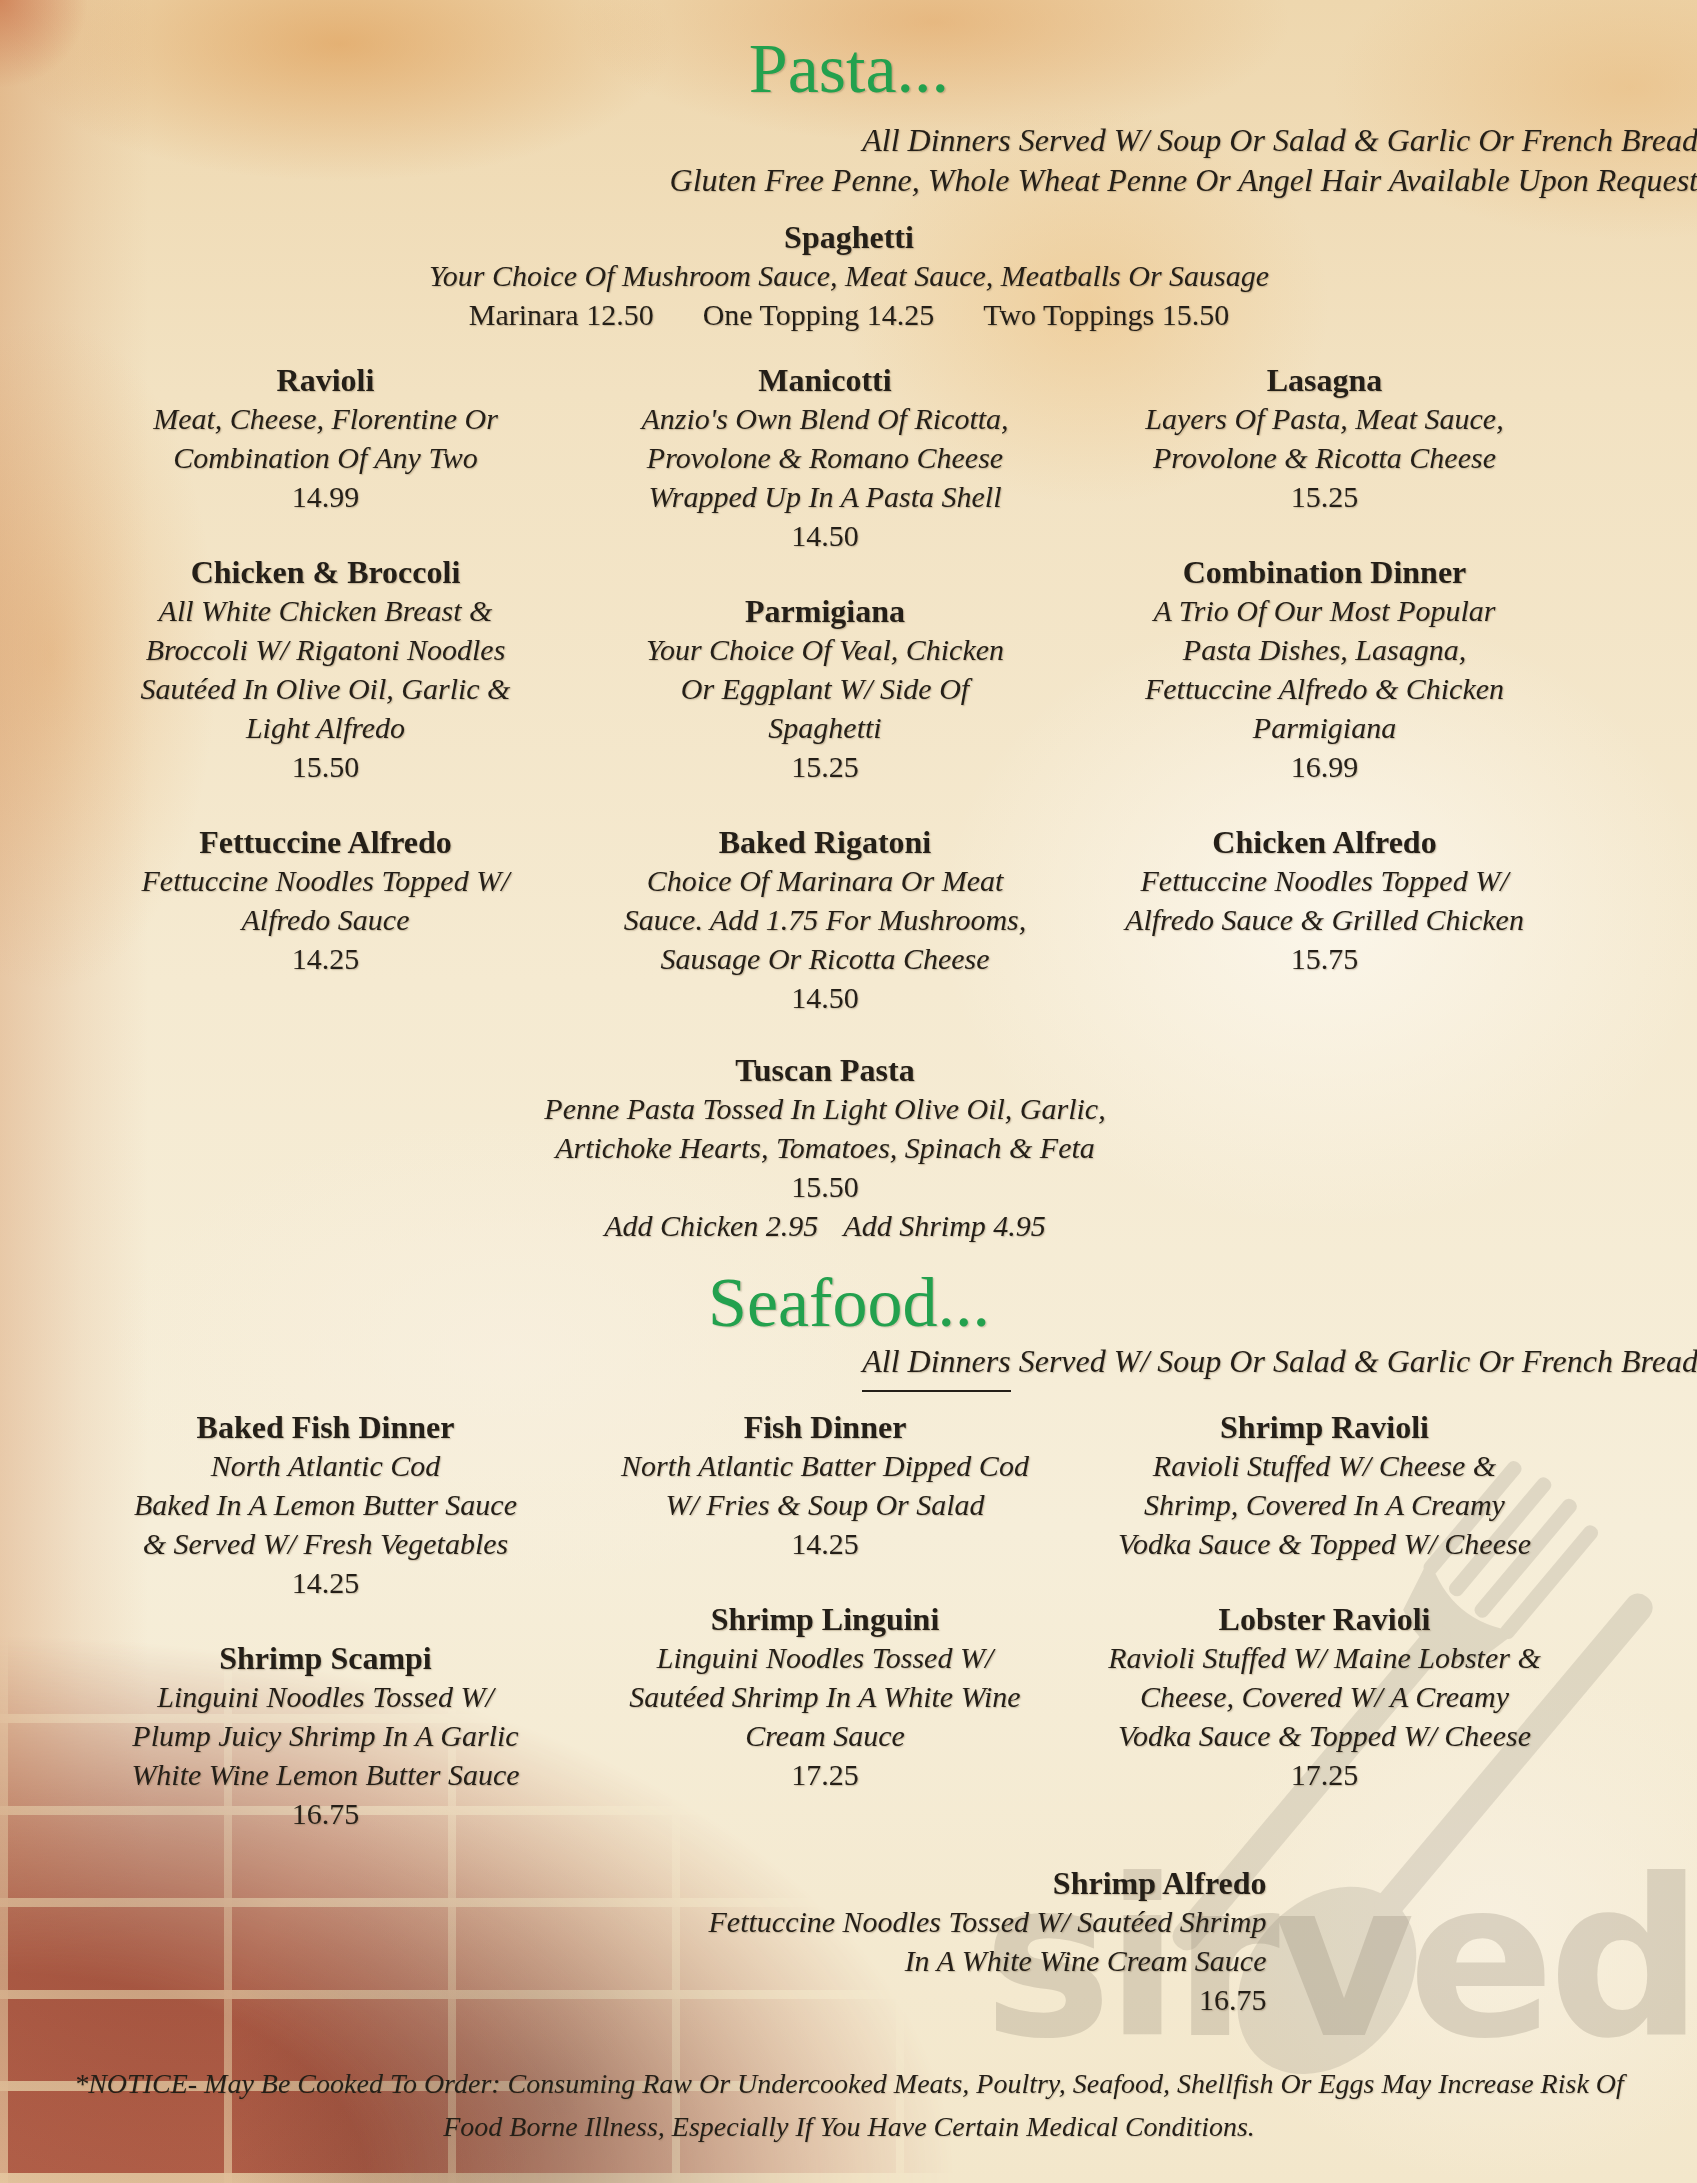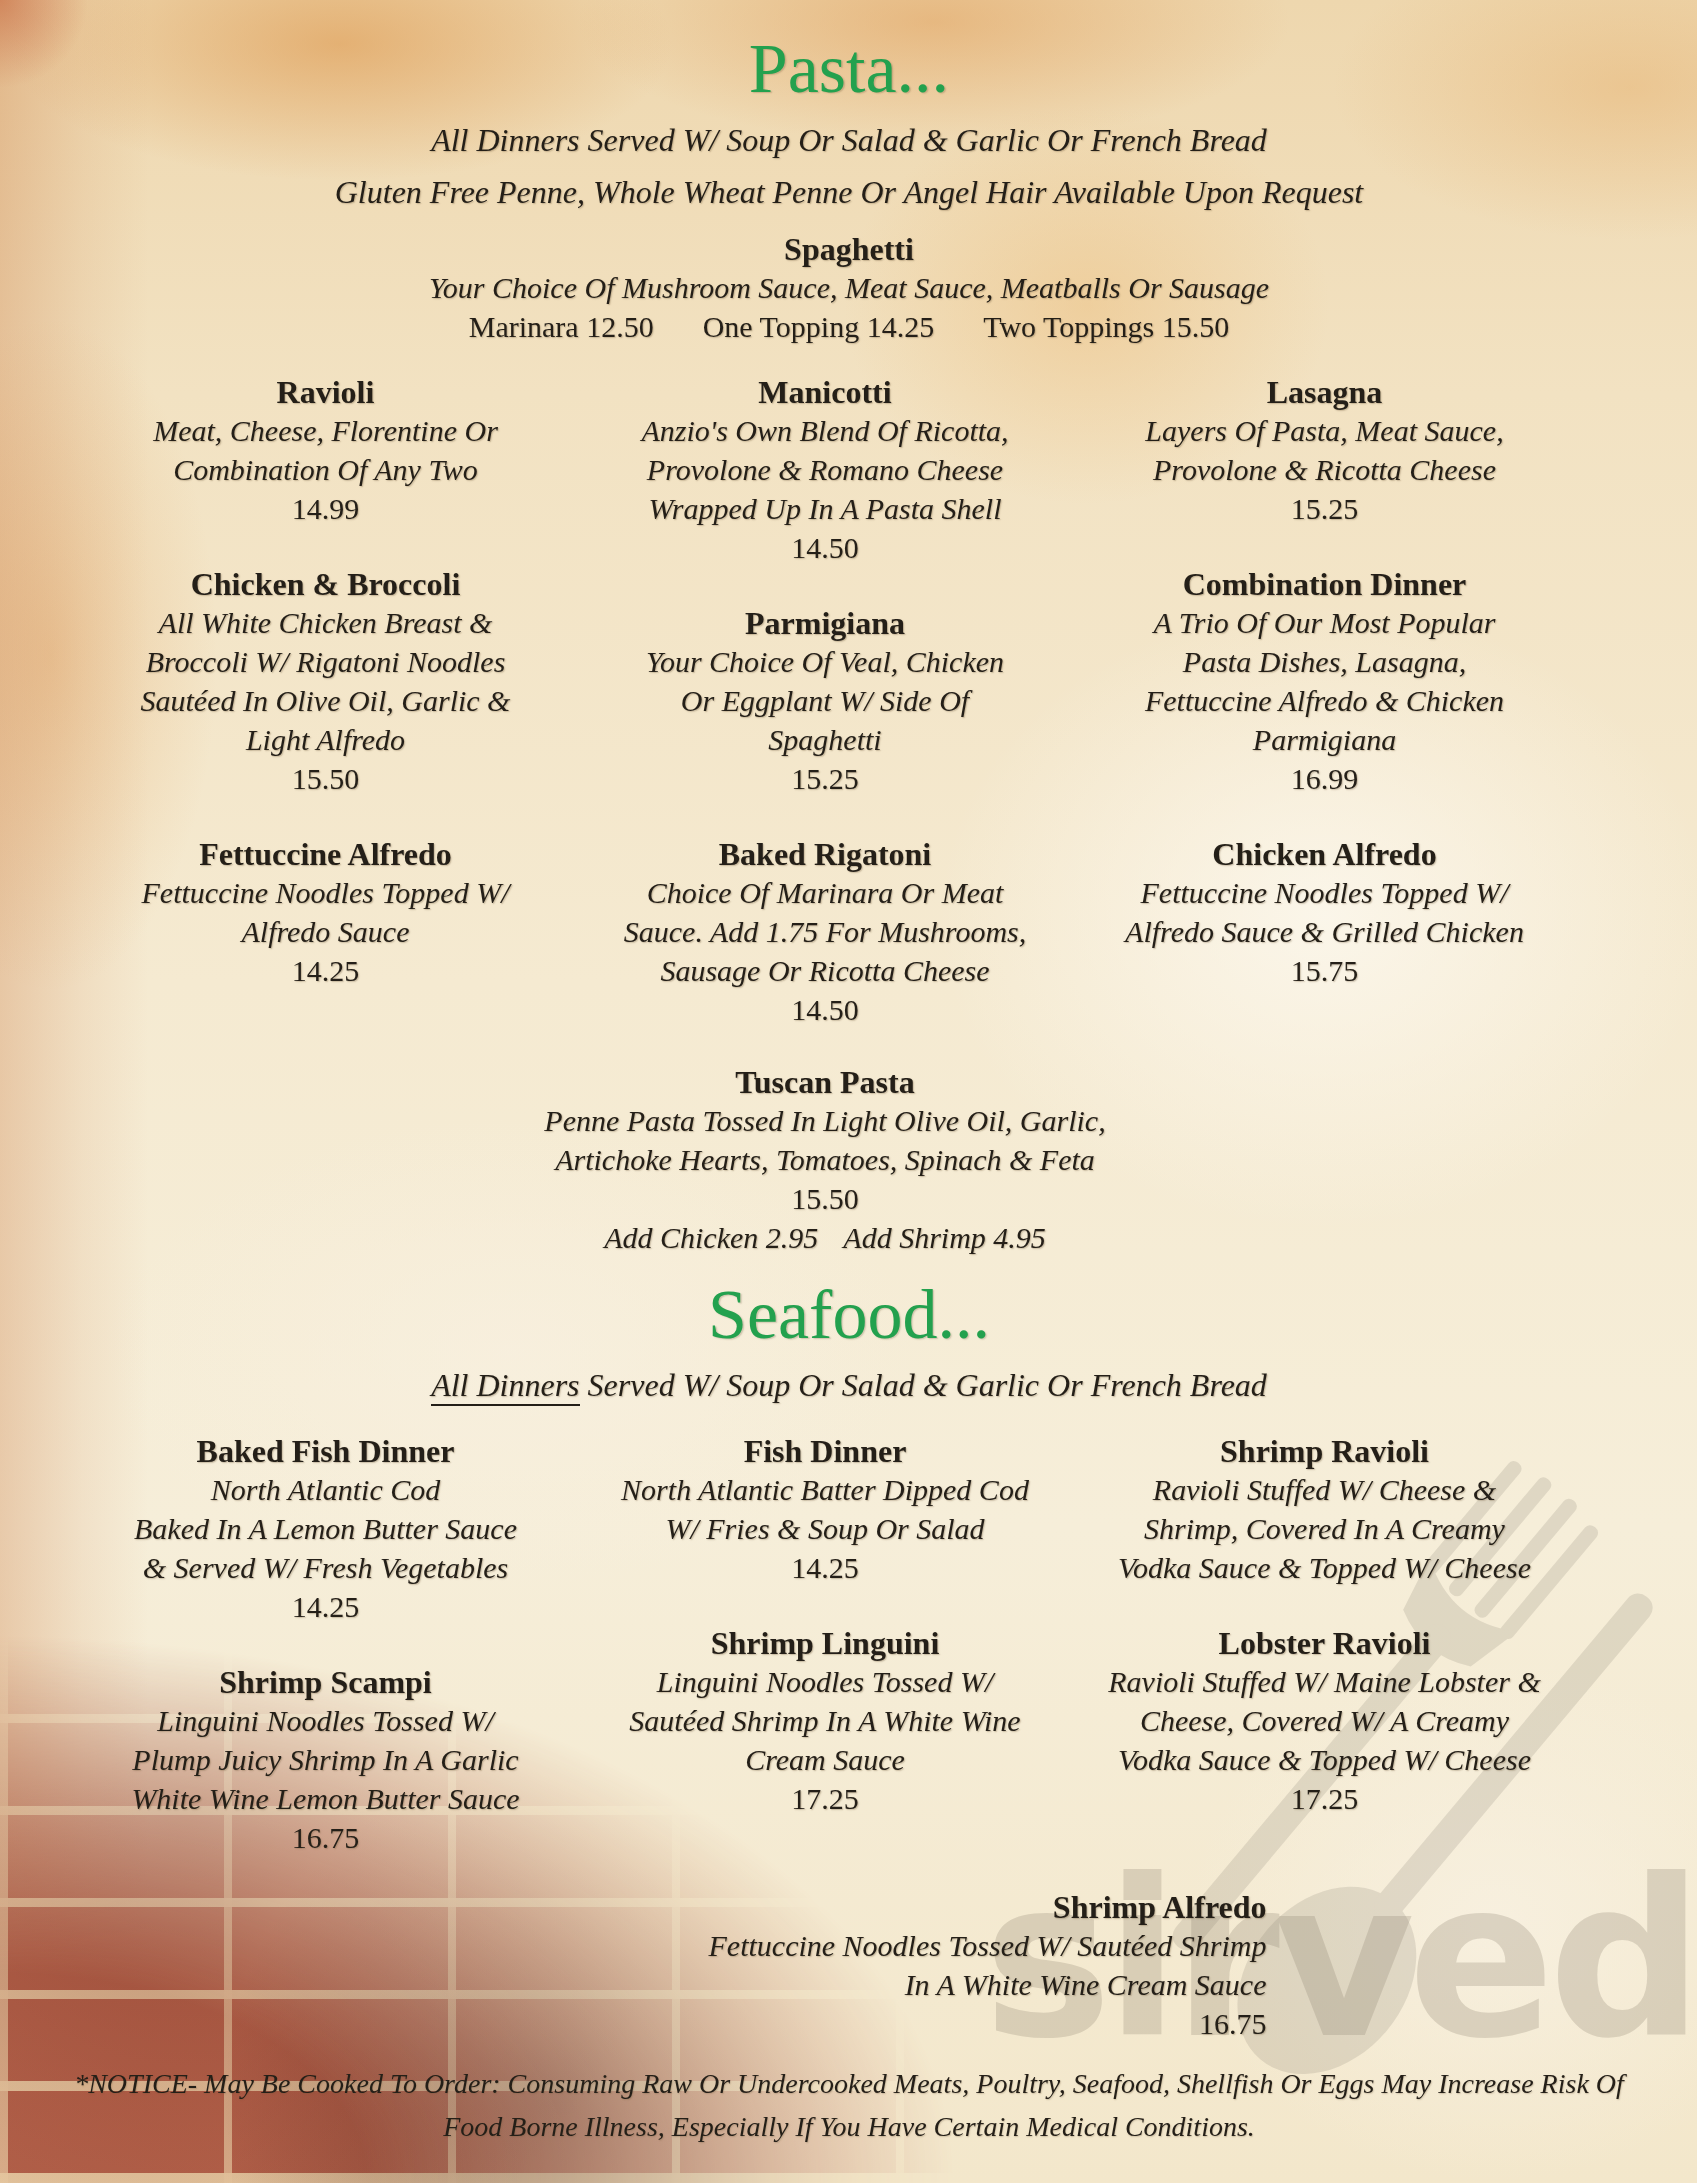--- a/index.html
+++ b/index.html
@@ -51,25 +51,26 @@
     pointer-events:none;white-space:nowrap;
   }
   .content{position:relative;z-index:3;text-align:center;padding-top:31px;}
   .green-title{
     margin:0;
     font-size:70px;font-weight:normal;line-height:1.08;
     color:#23a14e;
     text-shadow:1.4px 1.4px 1.4px rgba(90,70,40,.25);
   }
   .subtitle{
-    margin:12px;font-style:italic;font-size:32px;line-height:40px;
+    margin:0;font-style:italic;font-size:32px;line-height:40px;
     text-shadow:1px 1px 1.4px rgba(110,85,55,.35);
+    text-align:right;
   }
   .subtitle.first{margin-top:13.6px;}
-  .u{border-bottom:2.7px solid #241f18;padding-bottom:1px;}
+  .u{border-bottom:2.7px solid #241f18;padding-bottom:11px;}
   .item h3{
     margin:0;font-size:32px;line-height:38px;font-weight:bold;
     text-shadow:1px 1px 1.4px rgba(110,85,55,.35);
   }
   .item .desc{
     margin:0;font-style:italic;font-size:30px;line-height:39px;
     white-space:pre-line;
     text-shadow:1px 1px 1.4px rgba(110,85,55,.35);
   }
   .item .price{

